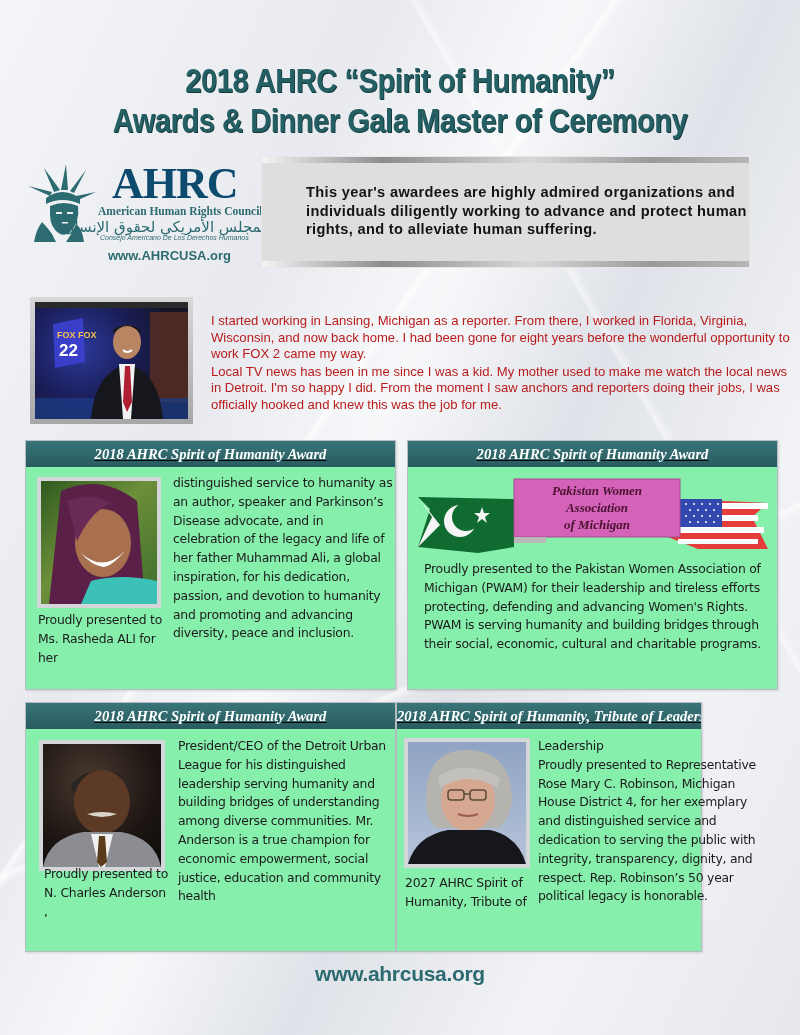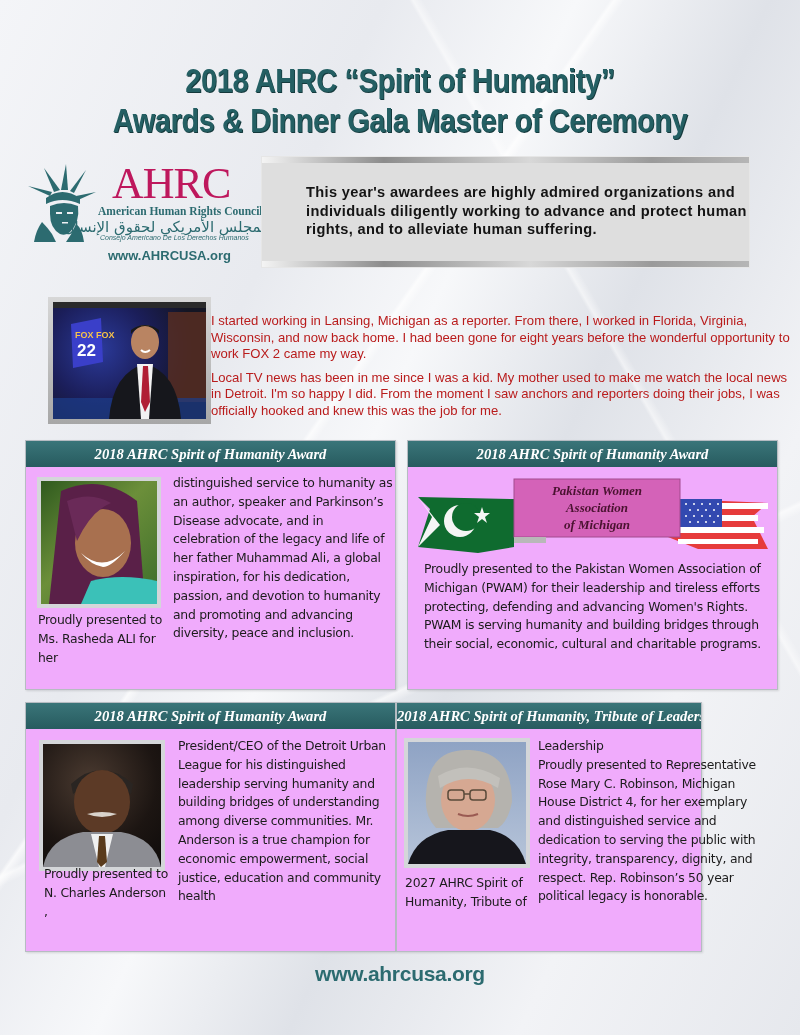--- a/index.html
+++ b/index.html
@@ -23,21 +23,21 @@
     text-shadow: 1px 1px 0 #14393c;
     margin-top: 21px;
   }
   .title .l1 { font-size: 33px; line-height: 40px; transform: scaleX(0.88); display:block; }
   .title .l2 { font-size: 33px; line-height: 40px; transform: scaleX(0.88); display:block; }
 
   .logo { position: absolute; left: 26px; top: 162px; width: 220px; height: 105px; }
   .logo-statue { position: absolute; left: 0; top: 0; width: 70px; height: 80px; }
   .logo-ahrc {
     position: absolute; left: 86px; top: 0; font-family: "Liberation Serif", serif;
-    font-size: 44px; font-weight: 400; color: #be185d; letter-spacing: -1px; line-height: 44px;
+    font-size: 44px; font-weight: 700; color: #0c4a6e; letter-spacing: -1px; line-height: 44px;
   }
   .logo-en { position: absolute; left: 72px; top: 43px; font-family: "Liberation Serif", serif; font-weight:700; font-size: 11.5px; color: #2c6b70; white-space: nowrap; }
   .logo-ar { position: absolute; left: 74px; top: 56px; font-family: "DejaVu Sans", sans-serif; font-size: 15px; color: #2c6b70; white-space: nowrap; direction: rtl; width: 170px; text-align:right;}
   .logo-es { position: absolute; left: 74px; top: 72px; font-style: italic; font-size: 7px; color: #2c6b70; white-space: nowrap; }
   .logo-url { position: absolute; left: 82px; top: 86px; font-weight: 700; font-size: 13px; color: #2c6b70; white-space: nowrap; }
 
   .intro-box {
     position: absolute; left: 262px; top: 157px; width: 487px; height: 110px;
     background: #dedede;
     border-top: 6px solid #a8a8a8; border-bottom: 6px solid #a8a8a8;
@@ -50,35 +50,36 @@
   .intro-box::before { top: -6px; } .intro-box::after { bottom: -6px; }
   .intro-text {
     position: absolute; left: 8px; top: 20px; width: 470px;
     font-family: "Liberation Sans", sans-serif; font-weight: 700; font-size: 14.6px; line-height: 18.5px; color: #141414;
     letter-spacing: 0.35px;
     margin-left: 36px;
   }
 
   .mc-photo {
     position: absolute; left: 30px; top: 297px; width: 163px; height: 127px;
-    background: linear-gradient(180deg, #d7d7d7, #a7a7a7); padding: 5px; margin-left: 18px;
+    background: linear-gradient(180deg, #d7d7d7, #a7a7a7); padding: 5px;
   }
   .mc-photo-inner {
     width: 100%; height: 100%; position: relative; overflow: hidden;
     background: radial-gradient(circle at 30% 40%, #2b3a9a 0%, #1b1e5a 40%, #141523 75%);
   }
   .mc-text {
     position: absolute; left: 211px; top: 313px; width: 580px;
     font-size: 13.1px; line-height: 16.5px; color: #b91c1c;
   }
-  .mc-text p + p { margin-top: 7px; }
+  .mc-text p + p { margin-top: 1px; }
 
   .card {
-    position: absolute; background: #f0abfc; border: 1.5px solid #b6bcc2;
+    position: absolute; background: #86efac; border: 1.5px solid #b6bcc2;
     box-shadow: 1px 1px 2px rgba(0,0,0,0.12);
+    text-decoration: underline;
   }
   .card-head {
     height: 26px; background: linear-gradient(180deg, #3a7579 0%, #275b5f 100%);
     color: #fff; font-family: "Liberation Serif", serif; font-style: italic; font-weight: 700;
     font-size: 14.6px; line-height: 26px; text-align: center; white-space: nowrap; overflow: hidden;
   }
   .card-body { position: relative; }
   .photo-frame {
     position: absolute; background: #d4d6d9; padding: 4px;
   }

